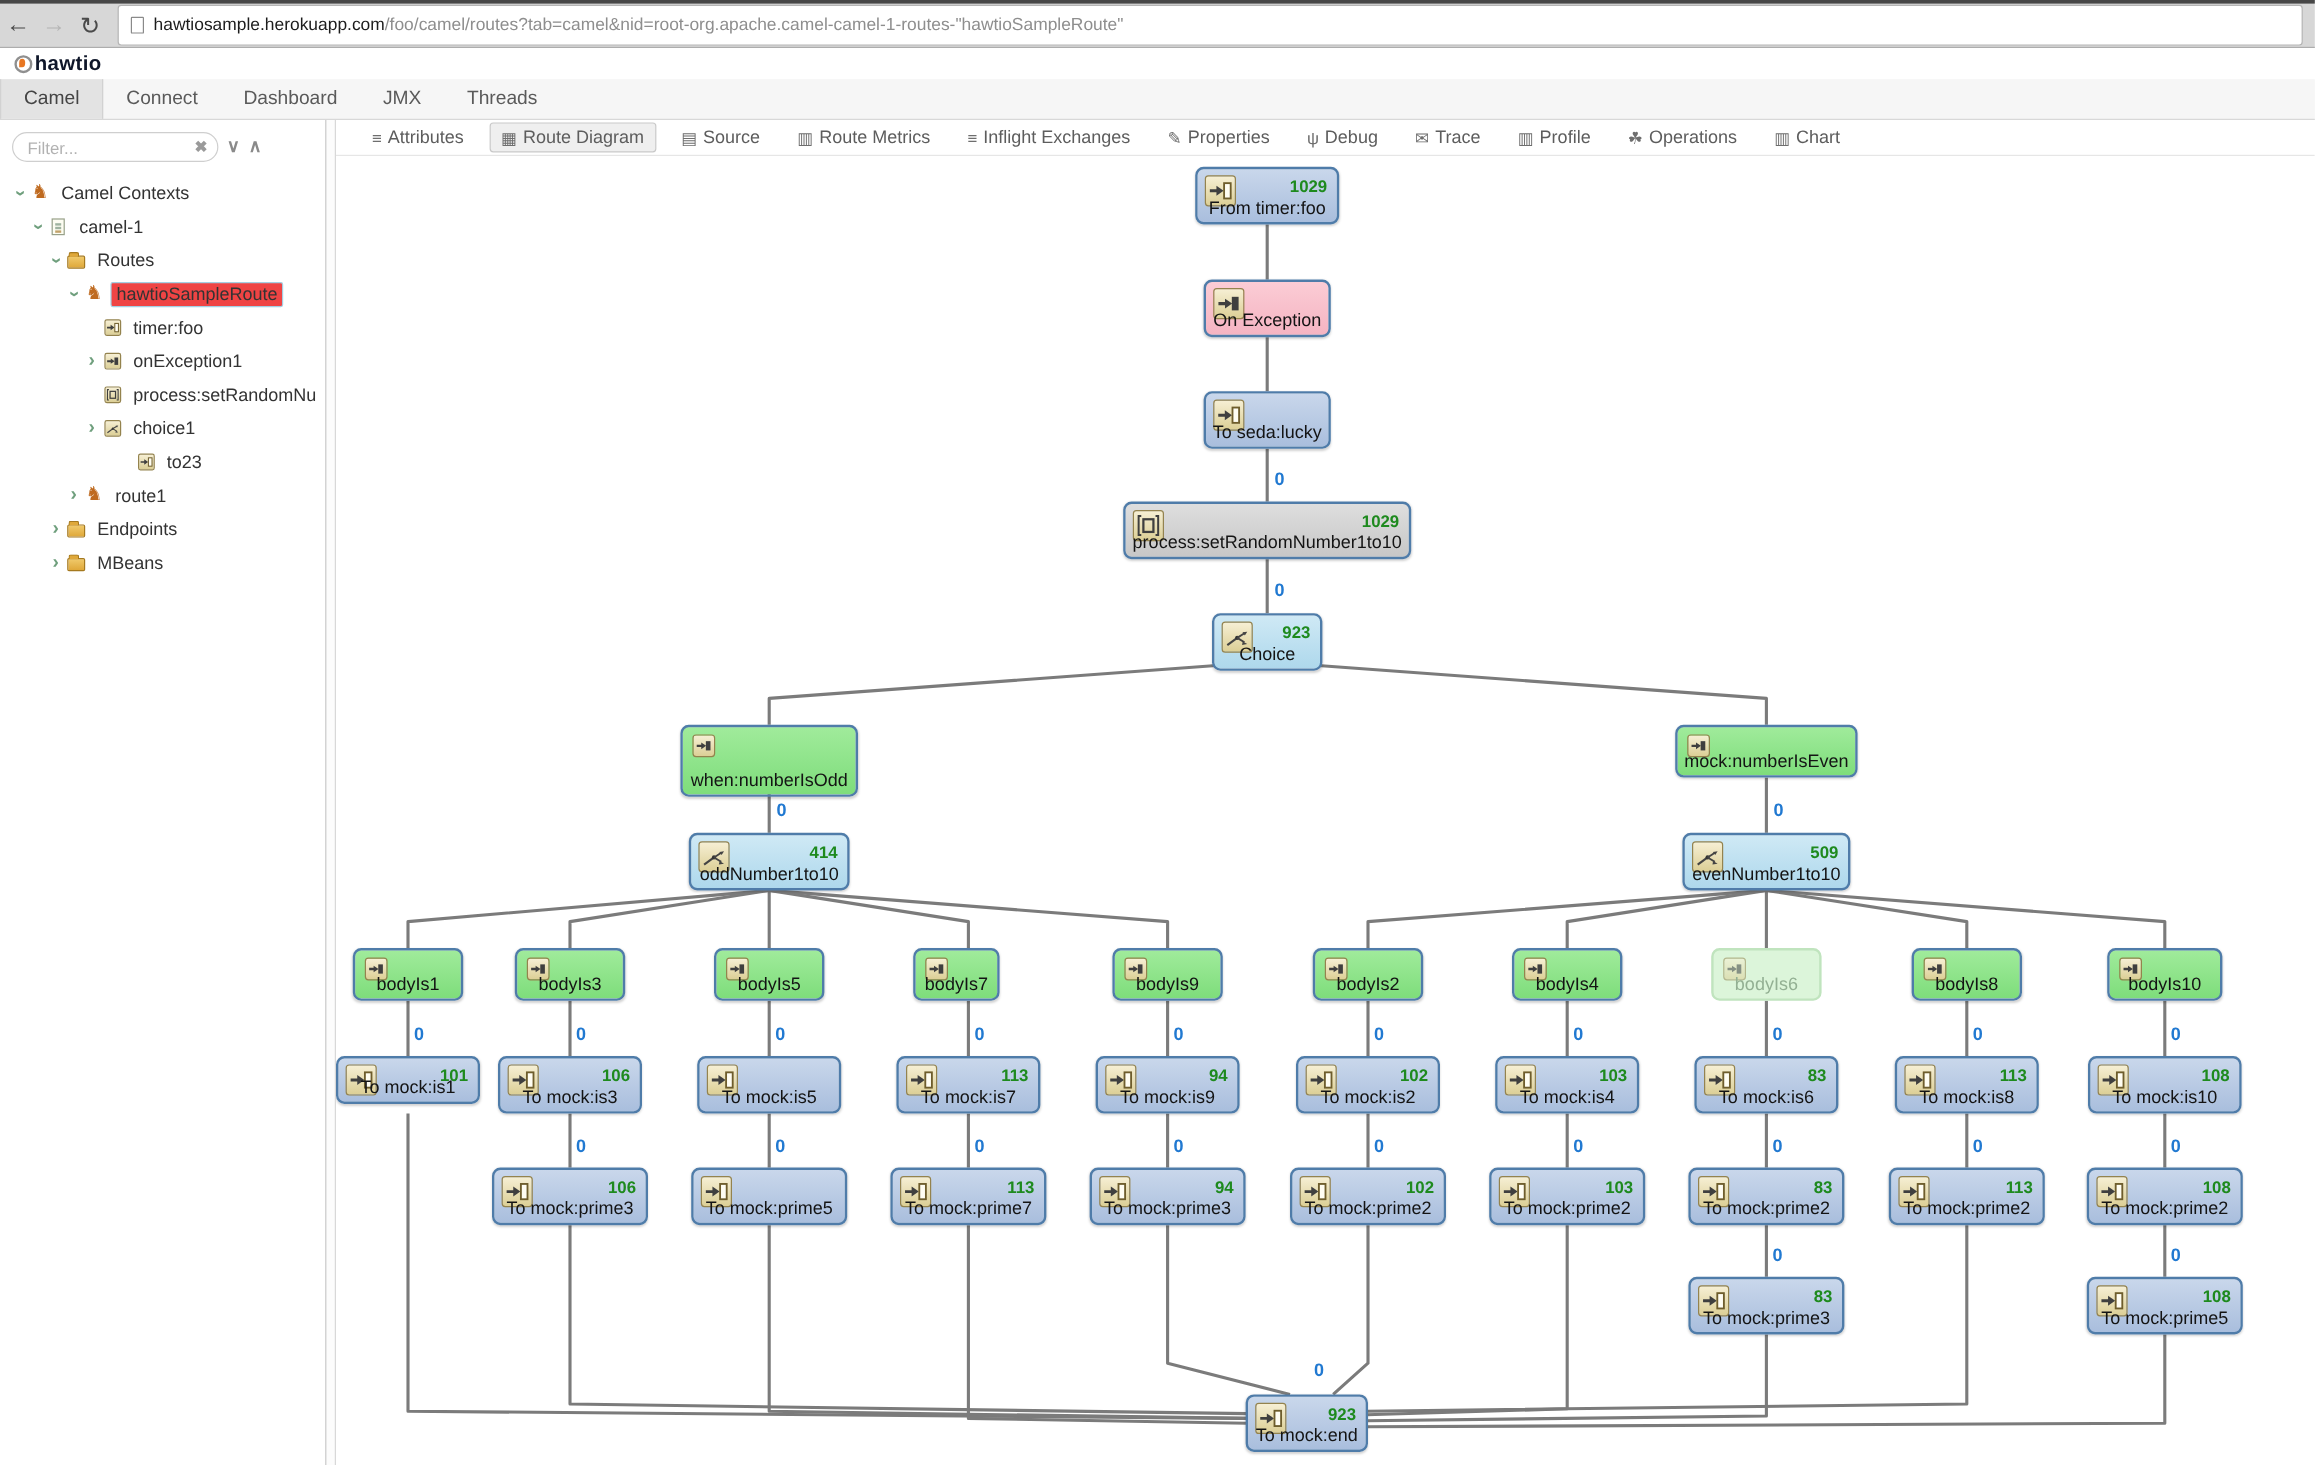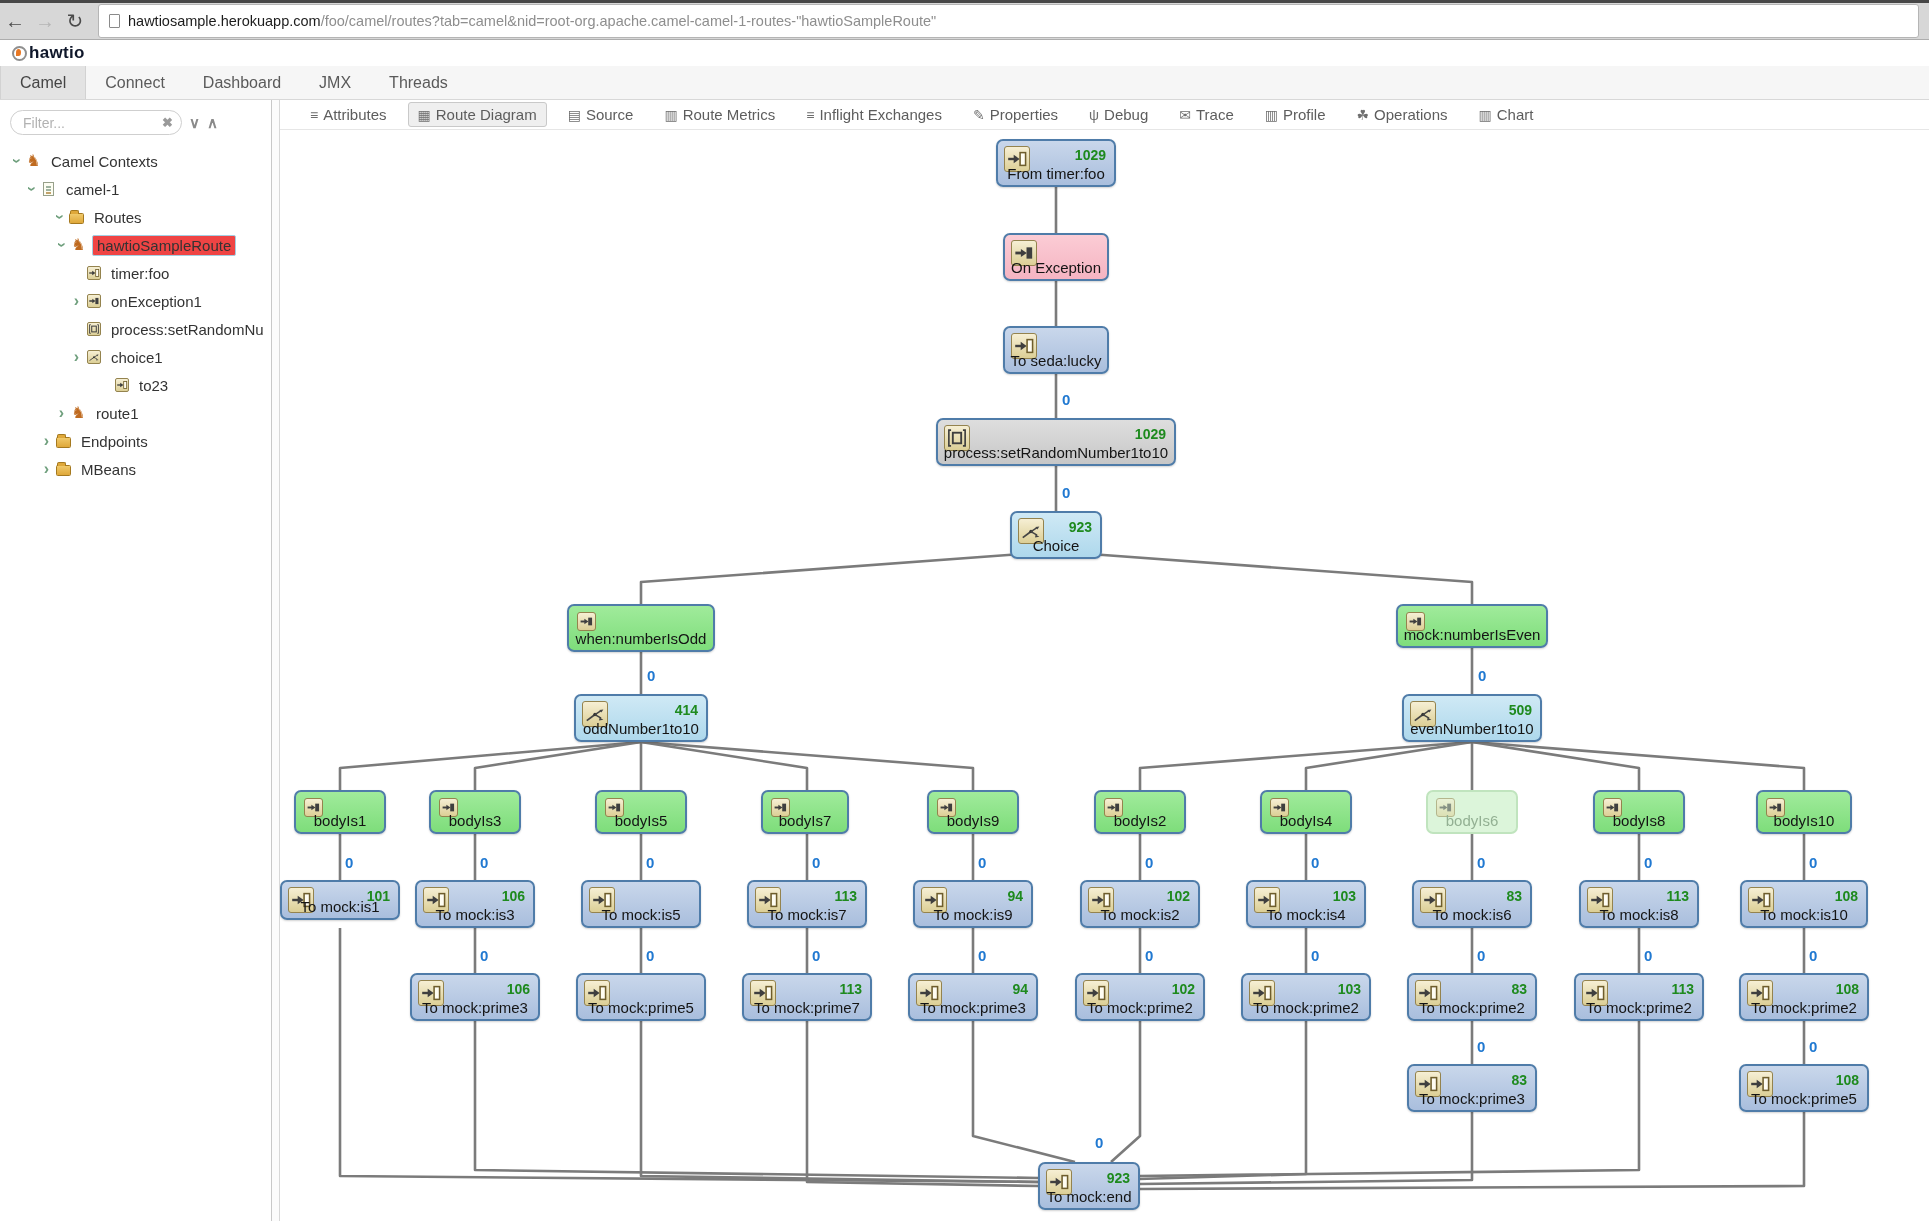--- a/index.html
+++ b/index.html
@@ -151,21 +151,21 @@
           </span>
           <span class="tree-label">Camel Contexts</span>
         </div>
         <div class="tree-row" style="padding-left: 23px;">
           <span class="chev down">›</span>
           <span class="tico">
             <span class="i-doc"></span>
           </span>
           <span class="tree-label">camel-1</span>
         </div>
-        <div class="tree-row" style="padding-left: 51px;">
+        <div class="tree-row" style="padding-left: 38px;">
           <span class="chev down">›</span>
           <span class="tico">
             <span class="i-folder"></span>
           </span>
           <span class="tree-label">Routes</span>
         </div>
         <div class="tree-row selected" style="padding-left: 53px;">
           <span class="chev down">›</span>
           <span class="tico">
             <span class="gi">♞</span>
@@ -412,21 +412,21 @@
               <circle cx="10" cy="10.5" r="1.6" fill="#333"></circle>
               <path d="M10 10.5L15.5 7" stroke="#444" stroke-width="1.4"></path>
               <path d="M17.6 5.8L14 6.3l1.8 2.4z" fill="#444"></path>
               <path d="M10 10.5L15.5 13.8" stroke="#444" stroke-width="1.4"></path>
               <path d="M17.6 15.2l-3.4-2-.5 2.7z" fill="#444"></path>
             </svg>
           </span>
           <span class="ncount">923</span>
           <div class="nlabel">Choice</div>
         </div>
-        <div class="node t-when small" style="left: 287px; top: 474px; width: 148px; height: 48px;">
+        <div class="node t-when small" style="left: 287px; top: 474px; width: 148px; height: 60px;">
           <span class="nicon">
             <svg viewBox="0 0 14 14">
               <path d="M1.5 7h4.5" stroke="#3f3f3f" stroke-width="1.8"></path>
               <path d="M5 4.4L8.8 7L5 9.6Z" fill="#3f3f3f"></path>
               <rect x="8.6" y="3.4" width="3.6" height="7.2" fill="#3f3f3f"></rect>
             </svg>
           </span>
           <div class="nlabel">when:numberIsOdd</div>
         </div>
         <div class="node t-when small" style="left: 1116px; top: 474px; width: 152px; height: 44px;">
@@ -490,21 +490,21 @@
         <div class="node t-body small" style="left: 315px; top: 660px; width: 92px; height: 44px;">
           <span class="nicon">
             <svg viewBox="0 0 14 14">
               <path d="M1.5 7h4.5" stroke="#3f3f3f" stroke-width="1.8"></path>
               <path d="M5 4.4L8.8 7L5 9.6Z" fill="#3f3f3f"></path>
               <rect x="8.6" y="3.4" width="3.6" height="7.2" fill="#3f3f3f"></rect>
             </svg>
           </span>
           <div class="nlabel">bodyIs5</div>
         </div>
-        <div class="node t-body small" style="left: 481px; top: 660px; width: 88px; height: 44px; padding-left: 40px;">
+        <div class="node t-body small" style="left: 481px; top: 660px; width: 72px; height: 44px; padding-left: 40px;">
           <span class="nicon">
             <svg viewBox="0 0 14 14">
               <path d="M1.5 7h4.5" stroke="#3f3f3f" stroke-width="1.8"></path>
               <path d="M5 4.4L8.8 7L5 9.6Z" fill="#3f3f3f"></path>
               <rect x="8.6" y="3.4" width="3.6" height="7.2" fill="#3f3f3f"></rect>
             </svg>
           </span>
           <div class="nlabel">bodyIs7</div>
         </div>
         <div class="node t-body small" style="left: 647px; top: 660px; width: 92px; height: 44px;">

